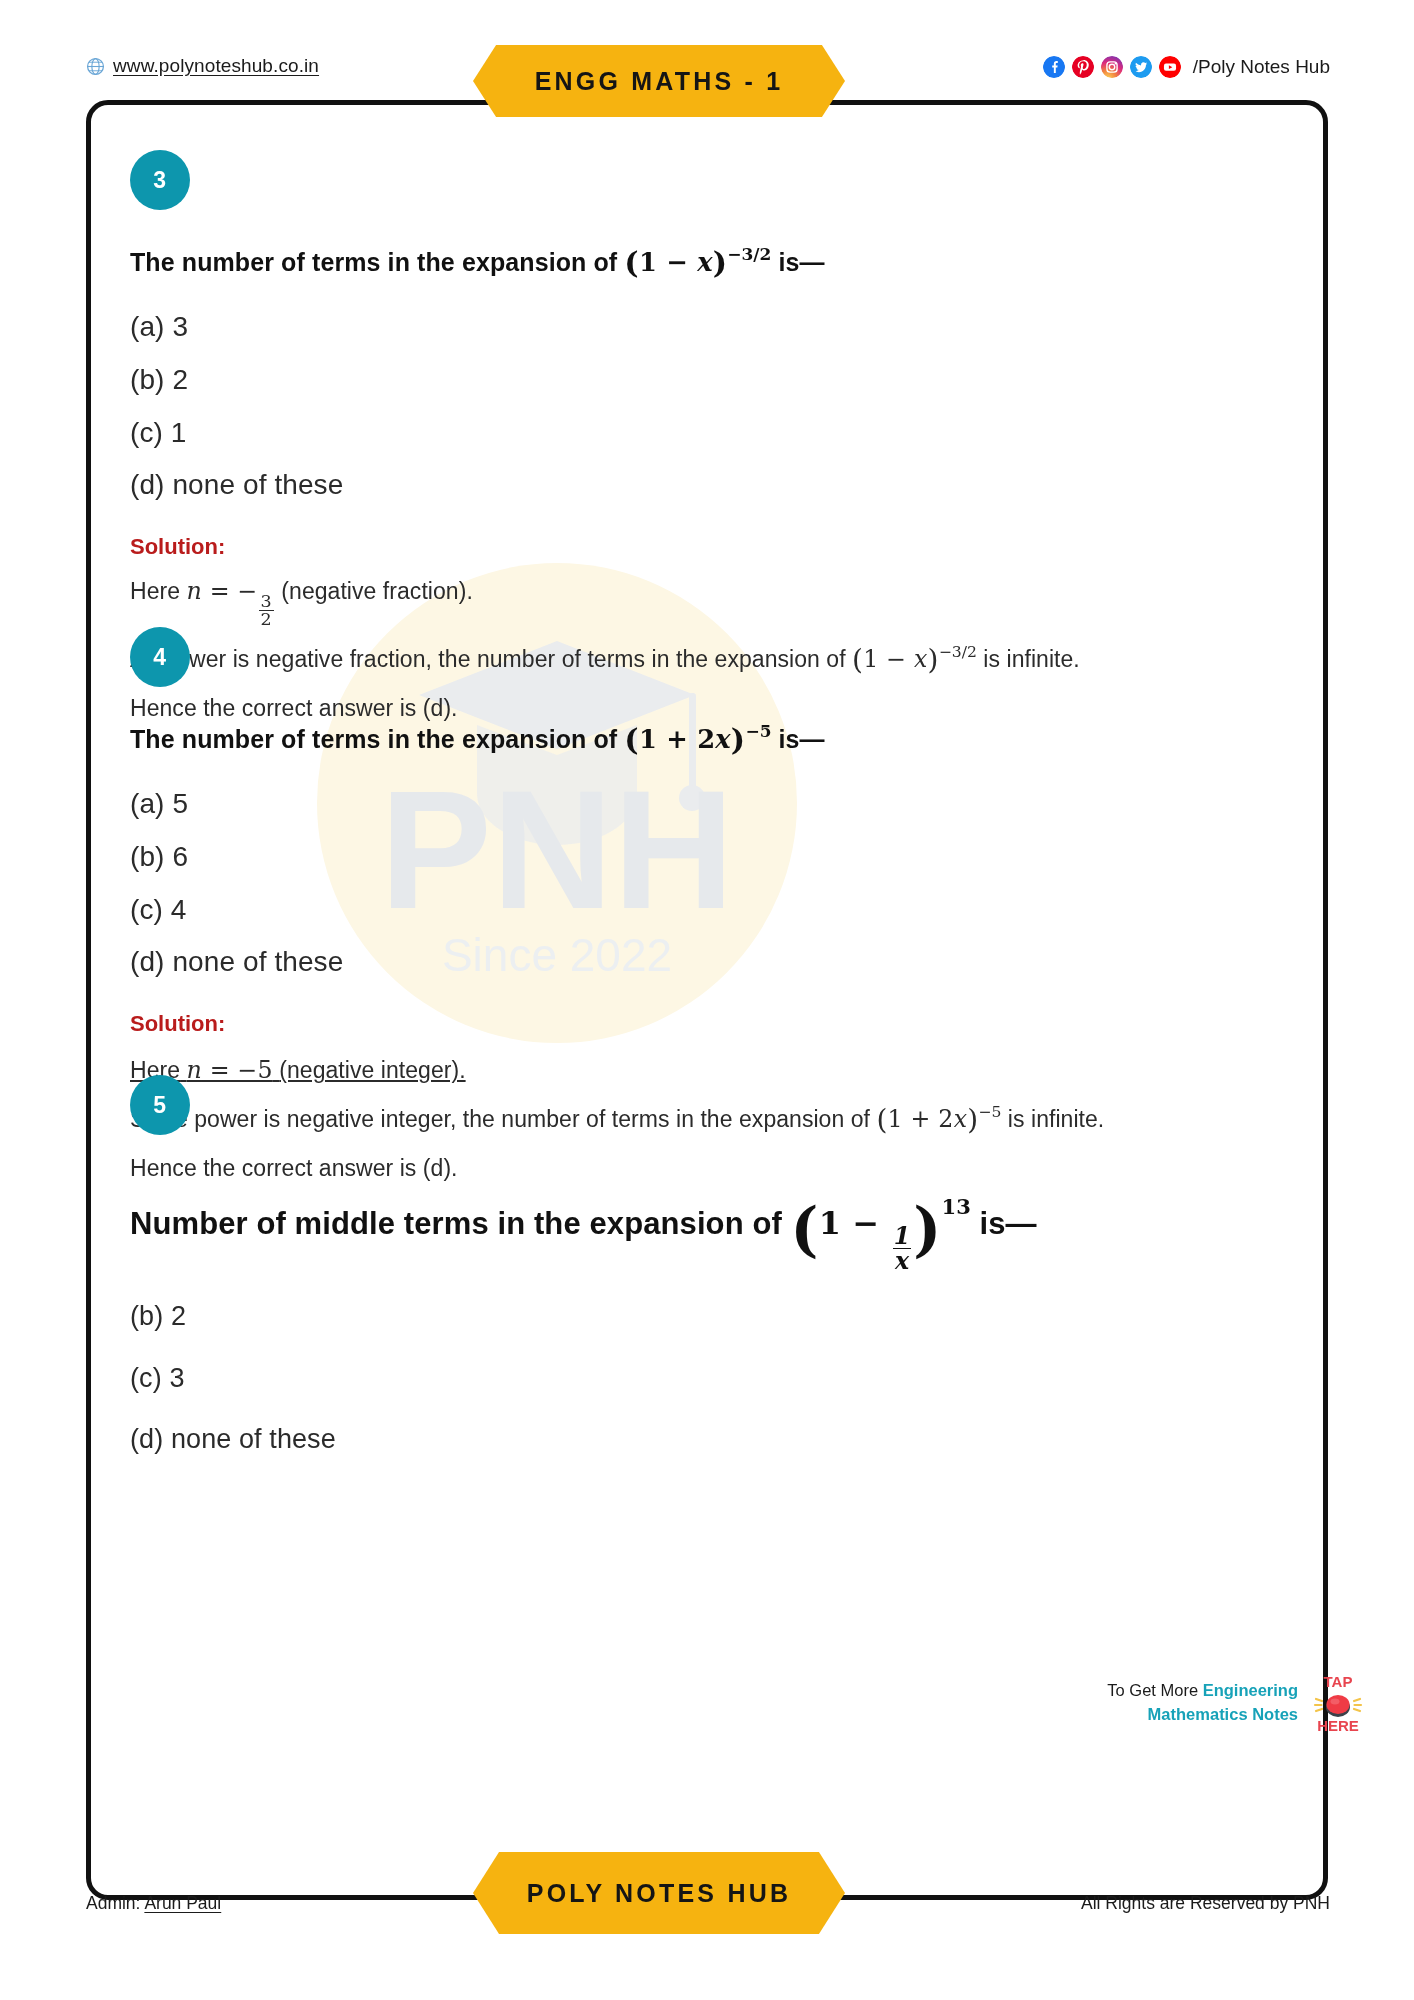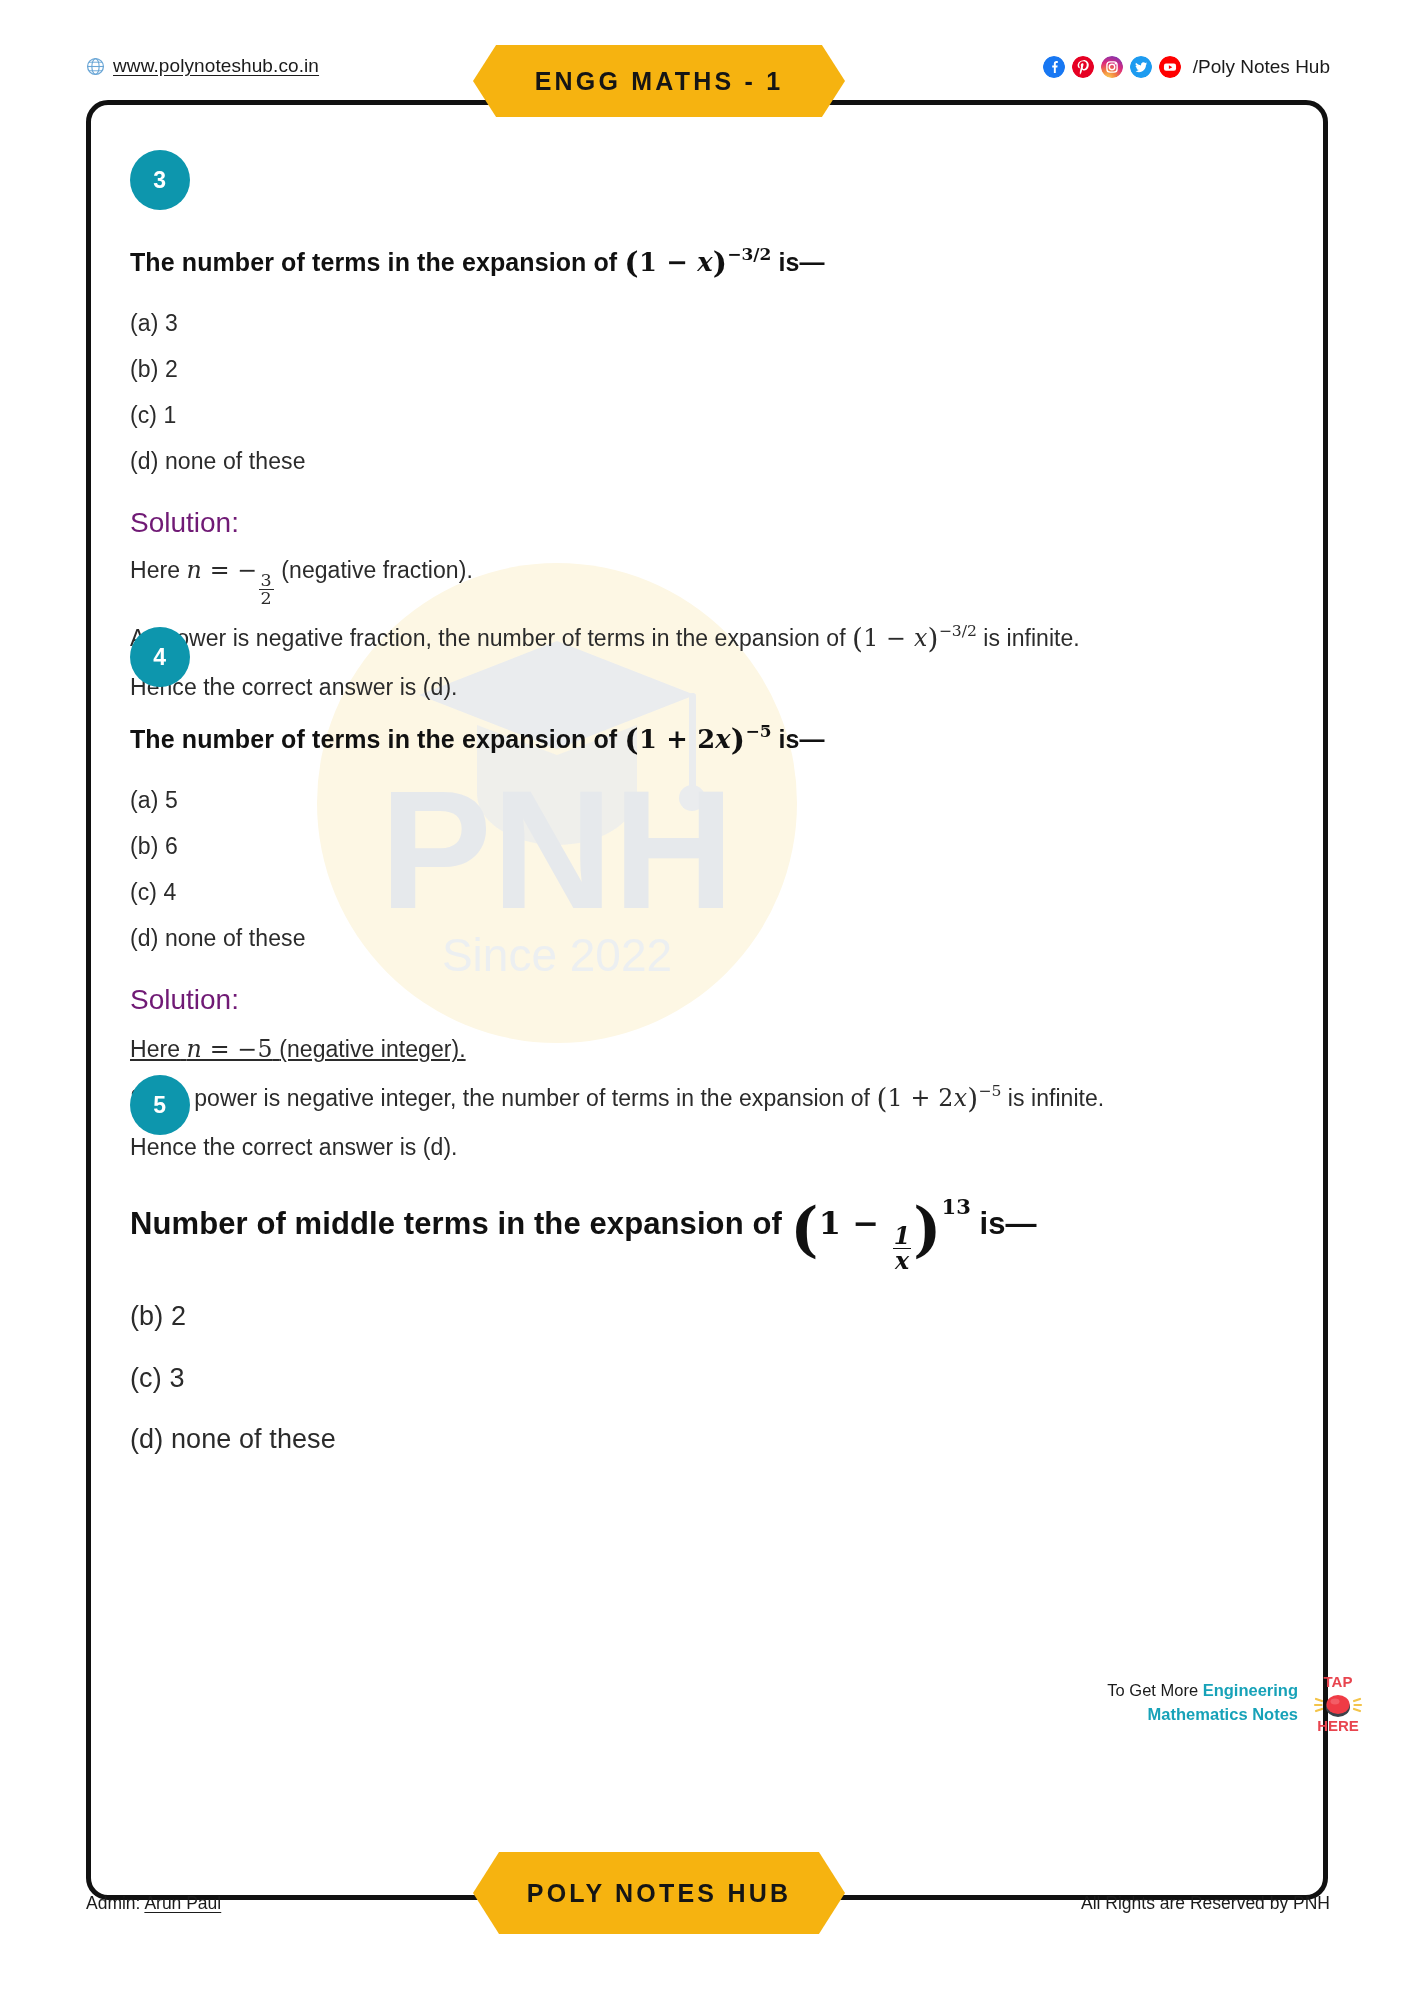--- a/index.html
+++ b/index.html
@@ -114,31 +114,31 @@
   .qtitle {
     font-size: 25px;
     font-weight: 700;
     color: #111;
     line-height: 1.45;
     letter-spacing: .1px;
   }
   .qtitle-lg { font-size: 31px; }
 
   .opt {
-    font-size: 23px;
+    font-size: 28px;
     color: #2b2b2b;
     line-height: 1.35;
     letter-spacing: .1px;
   }
   .opt-lg { font-size: 27px; }
 
   .soln-label {
-    font-size: 28px;
-    font-weight: 400;
-    color: #701a75;
+    font-size: 22px;
+    font-weight: 700;
+    color: #b91c1c;
   }
   .soln-line {
     font-size: 23px;
     color: #2b2b2b;
     line-height: 1.5;
     letter-spacing: .05px;
   }
 
   
   .m {

